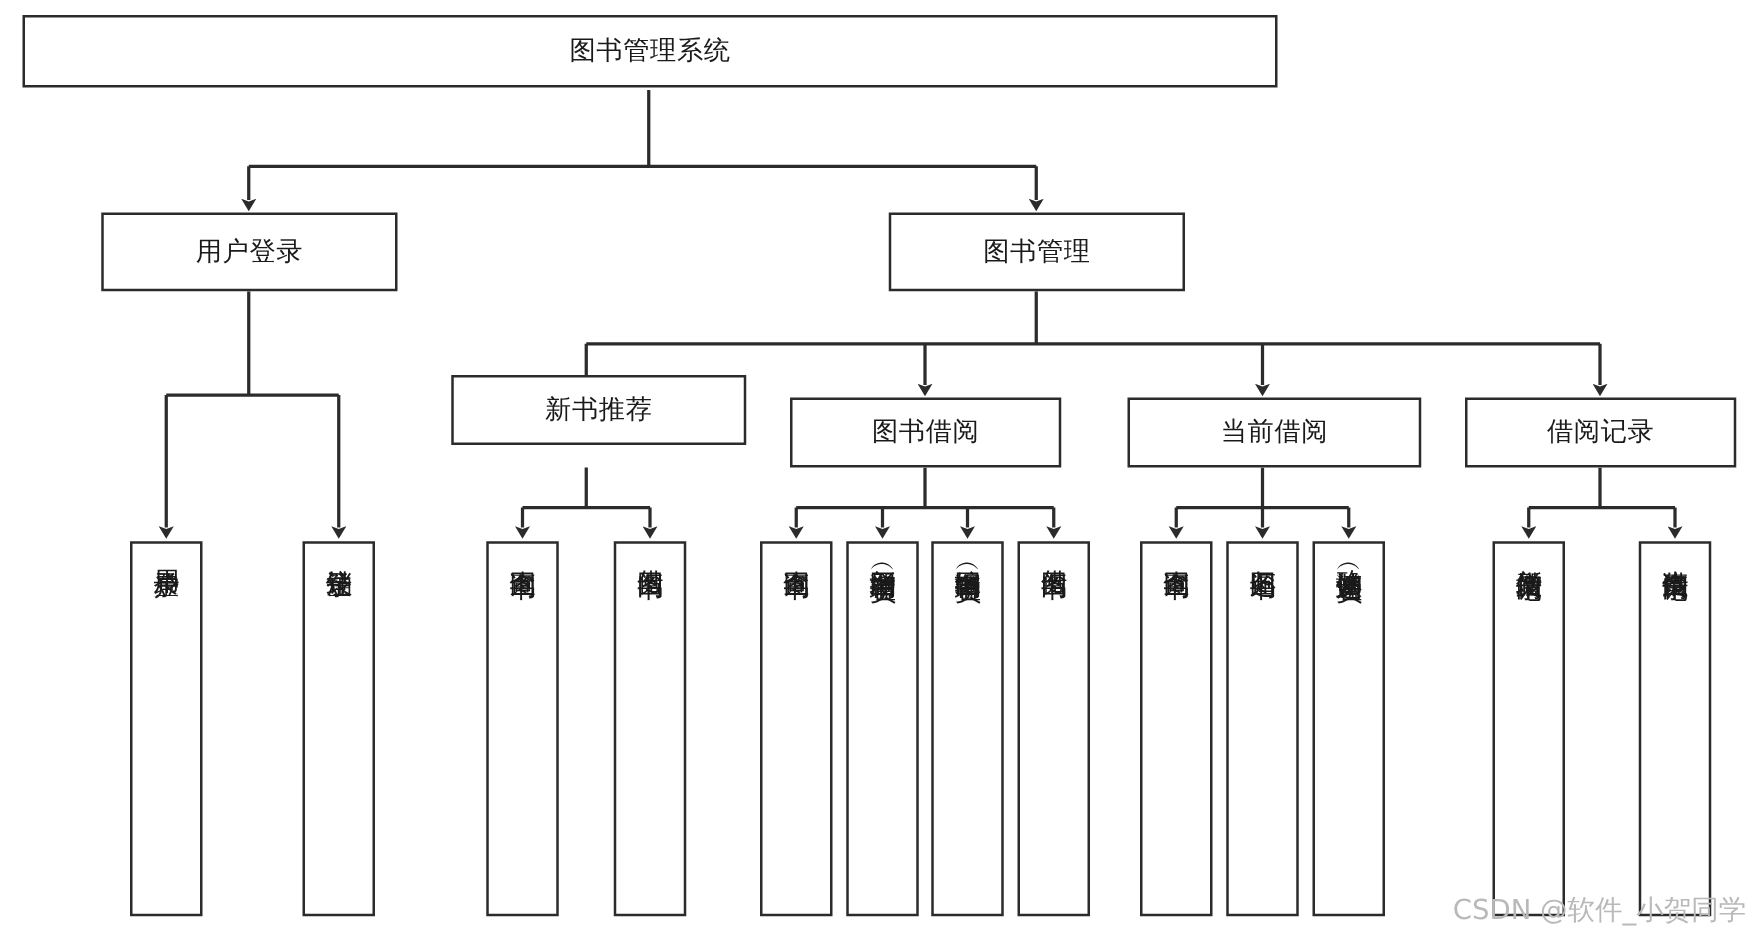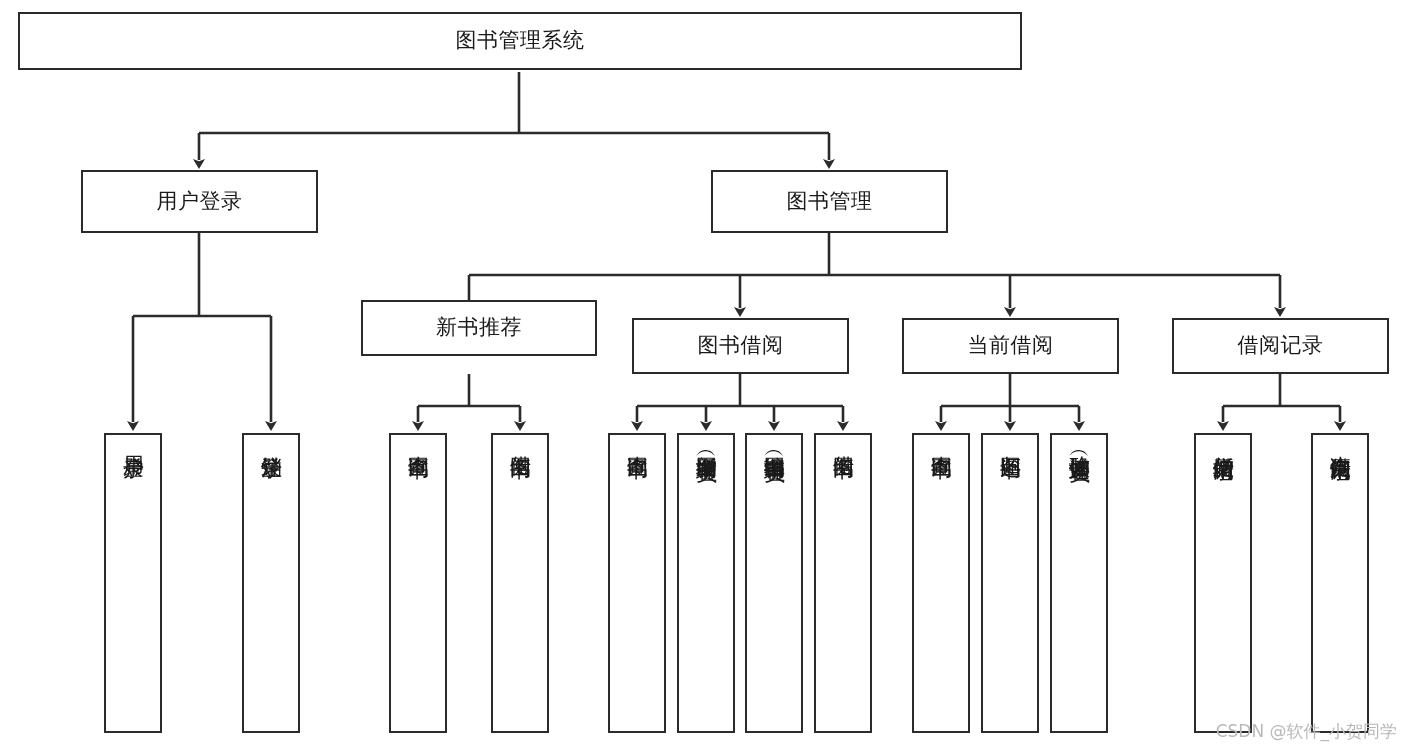--- a/index.html
+++ b/index.html
@@ -55,21 +55,21 @@
     font-size: 21px;
     color: #1a1a1a;
     line-height: 1.18;
     letter-spacing: 1px;
     white-space: nowrap;
   }
   .watermark {
     position: absolute;
     right: 8px;
     bottom: 4px;
-    font-size: 17px;
+    font-size: 22px;
     color: #b9b9b9;
     white-space: nowrap;
     pointer-events: none;
   }
 </style>
 </head>
 <body>
 
 <div id="diagram-root">
 
@@ -133,21 +133,21 @@
   <div class="node horiz" style="left:711px; top:170px; width:237px; height:63px;font-family:Liberation Serif, serif;">
     <span class="node-label">图书管理</span>
   </div>
 
   <div class="node horiz" style="left:361px; top:300px; width:236px; height:56px;">
     <span class="node-label">新书推荐</span>
   </div>
   <div class="node horiz" style="left:632px; top:318px; width:217px; height:56px;">
     <span class="node-label">图书借阅</span>
   </div>
-  <div class="node horiz" style="left:902px; top:318px; width:217px; height:56px;">
+  <div class="node horiz" style="left:902px; top:318px; width:235px; height:56px;">
     <span class="node-label">当前借阅</span>
   </div>
   <div class="node horiz" style="left:1172px; top:318px; width:217px; height:56px;">
     <span class="node-label">借阅记录</span>
   </div>
 
   <div class="node vert" style="left:104px; top:433px; width:58px; height:300px;">
     <span class="node-label">用户登录</span>
   </div>
   <div class="node vert" style="left:242px; top:433px; width:58px; height:300px;">

